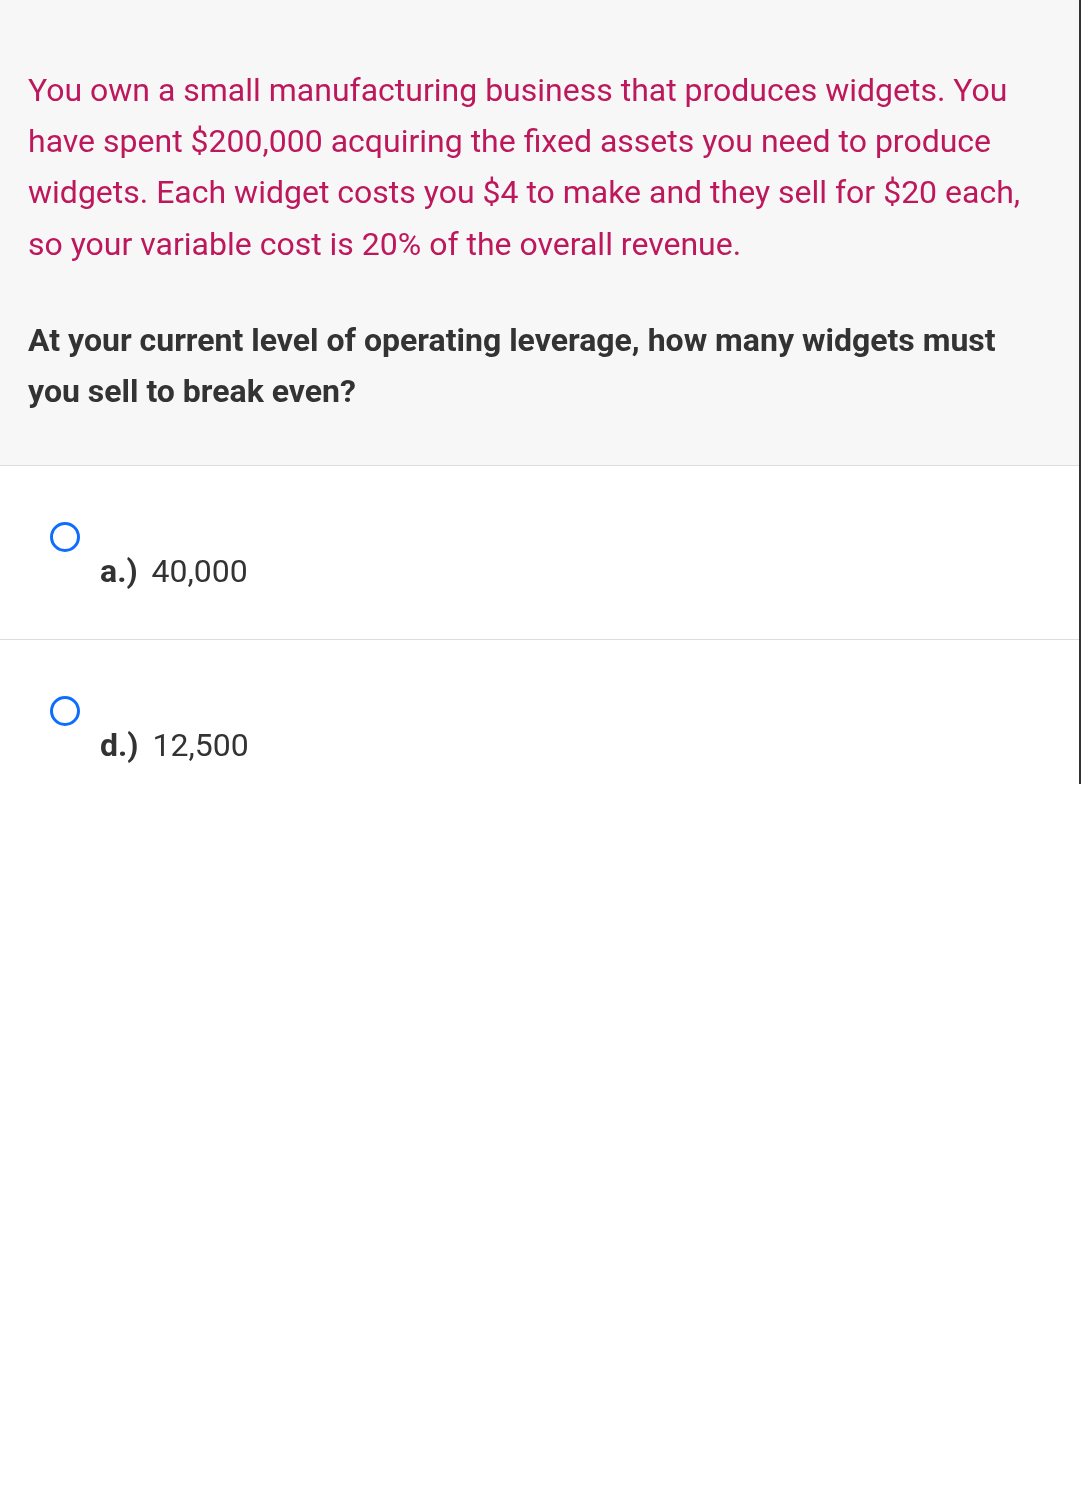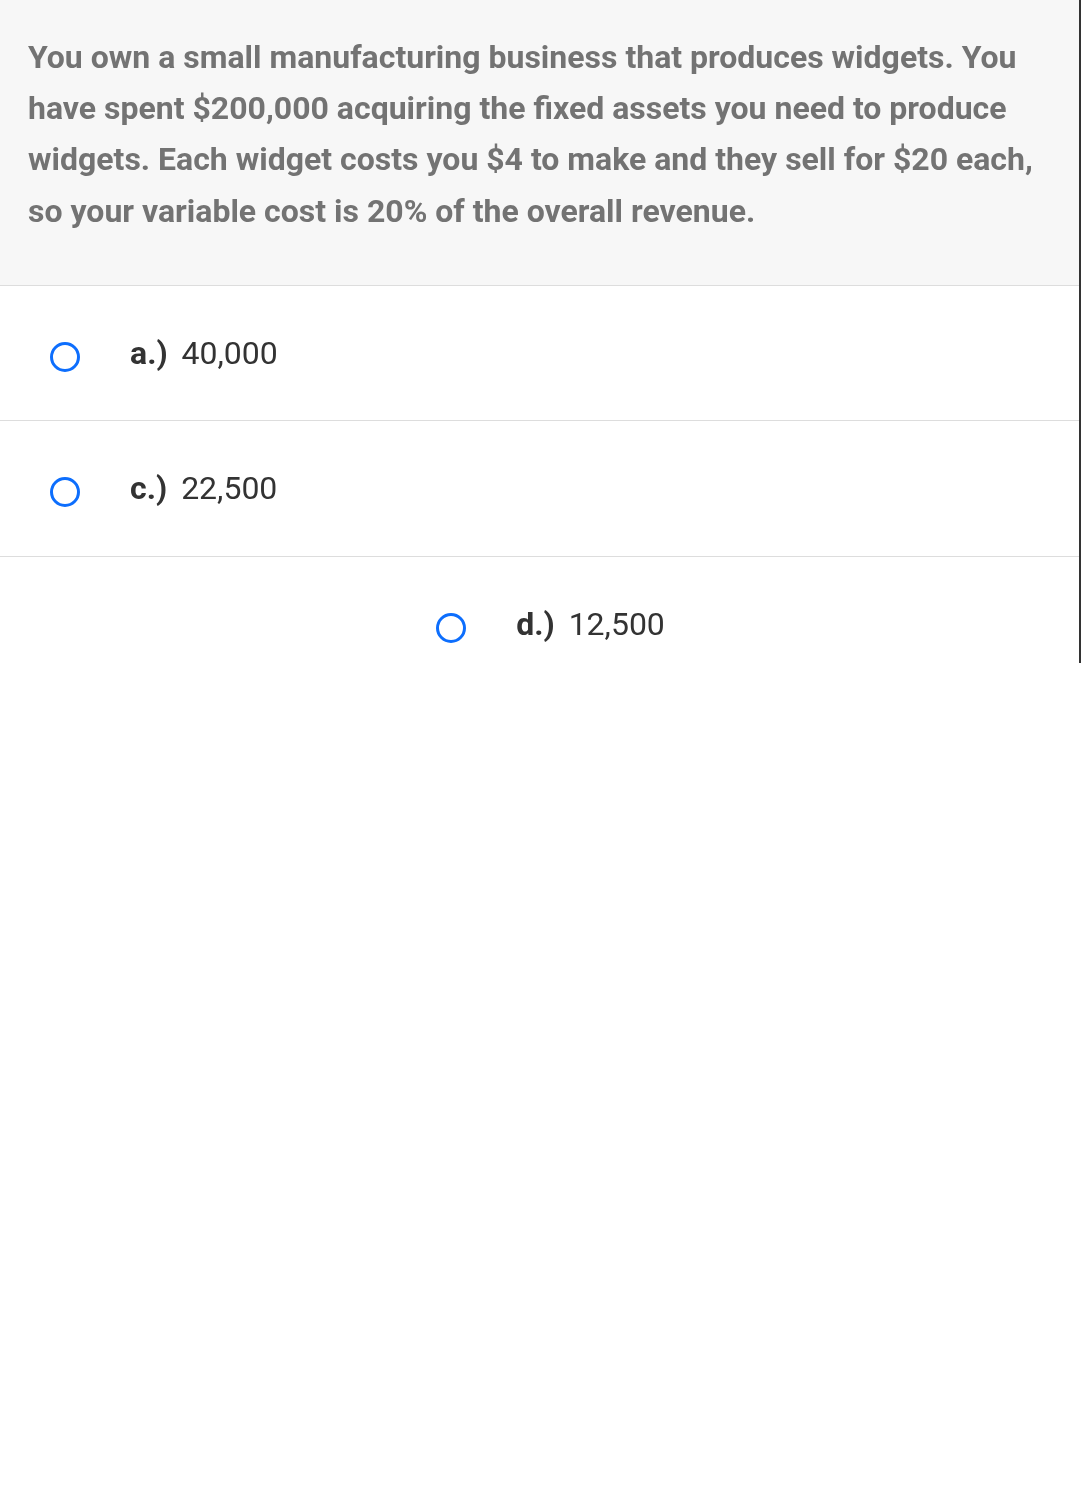--- a/index.html
+++ b/index.html
@@ -14,40 +14,42 @@
       color: #333333;
     }
     .question-container {
       background: #f7f7f7;
       padding: 32px 28px 48px 28px;
       border-right: 2px solid #333;
     }
     .question-text {
       font-size: 32px;
       line-height: 1.6;
-      color: #737373;
-      font-weight: 700;
+      color: #be185d;
+      font-weight: 400;
+      margin-top: 33px;
     }
     .question-bold {
       font-size: 32px;
       line-height: 1.6;
       color: #333333;
       font-weight: 700;
       margin-top: 45px;
     }
     .options-container {
       border-right: 2px solid #333;
     }
     .option-row {
       display: flex;
       align-items: flex-start;
       padding: 48px 28px 48px 50px;
       border-top: 1px solid #dddddd;
       background: #ffffff;
       cursor: pointer;
+      flex-direction: column;
     }
     .radio-circle {
       width: 30px;
       height: 30px;
       border: 3px solid #0d6efd;
       border-radius: 50%;
       flex-shrink: 0;
       margin-top: 8px;
       background: #ffffff;
     }
@@ -67,39 +69,33 @@
     .option-row:last-child {
       padding-bottom: 20px;
       justify-content: center;
     }
   </style>
 </head>
 <body>
 
 <div class="question-container">
   <p class="question-text">You own a small manufacturing business that produces widgets. You have spent $200,000 acquiring the fixed assets you need to produce widgets. Each widget costs you $4 to make and they sell for $20 each, so your variable cost is 20% of the overall revenue.</p>
+  <p class="question-bold">At your current level of operating leverage, how many widgets must you sell to break even?</p>
 </div>
 
 <div class="options-container">
   <div class="option-row">
     <div class="radio-circle"></div>
     <div class="option-text">
       <span class="option-letter">a.)</span>
       <span class="option-value">40,000</span>
     </div>
   </div>
 
 
-  <div class="option-row">
-    <div class="radio-circle"></div>
-    <div class="option-text">
-      <span class="option-letter">c.)</span>
-      <span class="option-value">22,500</span>
-    </div>
-  </div>
 
   <div class="option-row">
     <div class="radio-circle"></div>
     <div class="option-text">
       <span class="option-letter">d.)</span>
       <span class="option-value">12,500</span>
     </div>
   </div>
 </div>
 

